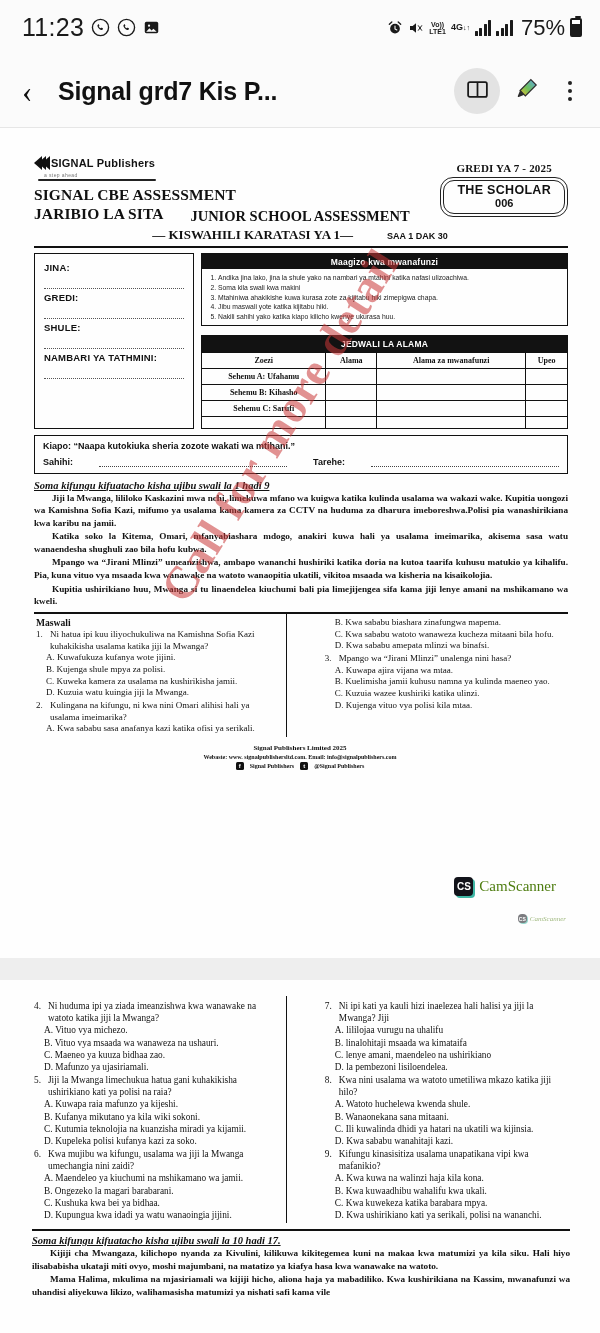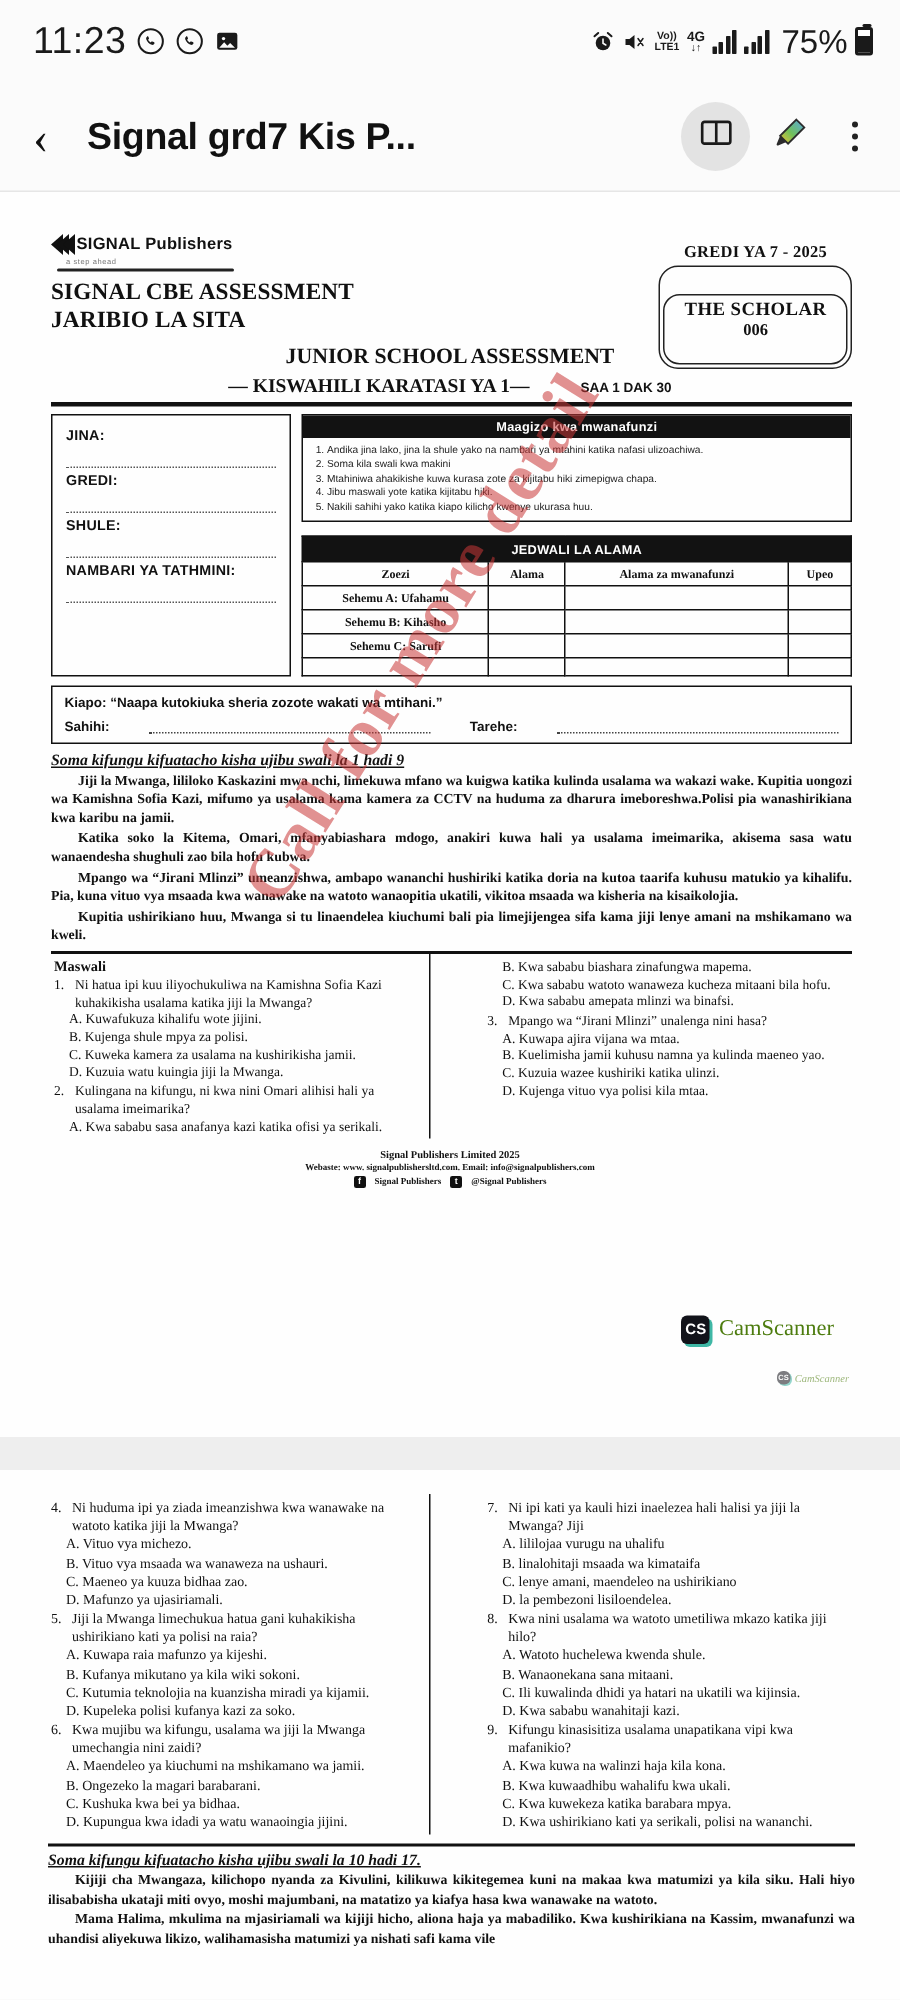--- a/index.html
+++ b/index.html
@@ -17,21 +17,21 @@
     justify-content: space-between; padding: 0 18px 0 22px;
     background: #fbfbfb; color: #1a1a1a;
   }
   .sb-left { display: flex; align-items: center; gap: 7px; }
   .sb-time { font-size: 25px; font-weight: 400; letter-spacing: .3px; }
   .sb-right { display: flex; align-items: center; gap: 5px; }
   .sb-pct { font-size: 22px; font-weight: 400; margin-left: 3px; }
   .ico { display: inline-flex; align-items: center; justify-content: center; }
   .volte { display: flex; flex-direction: column; align-items: center; line-height: 1;
            font-size: 7px; font-weight: 700; }
-  .g4 { display: flex; flex-direction: column; align-items: center; line-height: 1;
+  .g4 { display: flex; flex-direction: row; align-items: center; line-height: 1;
         font-size: 9px; font-weight: 700; }
   .g4 .arrows { font-size: 7px; }
   .bars { display: flex; align-items: flex-end; gap: 1.5px; height: 16px; }
   .bars i { display: block; width: 3px; background: #1a1a1a; border-radius: .5px; }
   .bars i:nth-child(1){height:5px}.bars i:nth-child(2){height:8px}
   .bars i:nth-child(3){height:12px}.bars i:nth-child(4){height:16px}
   .batt { width: 12px; height: 19px; border: 2px solid #1a1a1a; border-radius: 2px;
           position: relative; background:
           linear-gradient(to top, #1a1a1a 0 75%, #fff 75% 100%); }
   .batt:before { content:""; position:absolute; top:-4px; left:3px; width:6px; height:2px;
@@ -85,22 +85,22 @@
               font-family: "Liberation Sans", sans-serif; }
   .logo-sub { font-size: 5px; color: #777; margin: -1px 0 1px 10px; letter-spacing: .4px;}
   .logo-rule { width: 118px; height: 2px; background: #222; border-radius: 2px;
                margin: 0 0 5px 4px; }
   .h-big { font-family: "Liberation Serif", serif; font-weight: 700;
            font-size: 15.5px; line-height: 1.22; letter-spacing: .1px; }
   .hdr-right { text-align: center; padding-top: 6px; }
   .gredi { font-family: "Liberation Serif", serif; font-weight: 700; font-size: 11px;
            letter-spacing: .2px; margin-bottom: 3px; }
   .scholar { border: 1.2px solid #222; border-radius: 13px; padding: 2px; }
-  .scholar-in { border: 1.2px solid #222; border-radius: 11px; padding: 2px 13px 16px;
-                font-family: Liberation Serif, serif; font-weight: 700; margin-top: 16px; }
+  .scholar-in { border: 1.2px solid #222; border-radius: 11px; padding: 2px 13px 4px;
+                font-family: Liberation Sans, sans-serif; font-weight: 700; }
   .scholar-in .l1 { font-size: 12.5px; letter-spacing: .3px; }
   .scholar-in .l2 { font-size: 11px; }
 
   .center-hdr { text-align: center; margin: -16px 0 0 0; }
   .jsa { font-family: "Liberation Serif", serif; font-weight: 700; font-size: 14.5px; }
   .karatasi-row { display: flex; align-items: baseline; justify-content: center; gap: 34px;
                   margin-top: 2px; }
   .karatasi { font-family: "Liberation Serif", serif; font-weight: 700; font-size: 13px; }
   .saa { font-size: 9px; font-weight: 700; font-family: "Liberation Sans", sans-serif; }
 
@@ -423,21 +423,21 @@
       <div class="rule-thin"></div>
 
       <div class="qcols">
         <div class="qcol left">
           <div class="q-title">Maswali</div>
 
           <div class="q">
             <span class="num">1.</span>
             <span class="txt">Ni hatua ipi kuu iliyochukuliwa na Kamishna Sofia Kazi kuhakikisha usalama katika jiji la Mwanga?</span>
           </div>
-          <div class="opt">A. Kuwafukuza kihalifu wote jijini.</div>
+          <div class="opt">A. Kuwafukuza kufanya wote jijini.</div>
           <div class="opt">B. Kujenga shule mpya za polisi.</div>
           <div class="opt">C. Kuweka kamera za usalama na kushirikisha jamii.</div>
           <div class="opt">D. Kuzuia watu kuingia jiji la Mwanga.</div>
 
           <div class="q">
             <span class="num">2.</span>
             <span class="txt">Kulingana na kifungu, ni kwa nini Omari alihisi hali ya usalama imeimarika?</span>
           </div>
           <div class="opt">A. Kwa sababu sasa anafanya kazi katika ofisi ya serikali.</div>
         </div>

